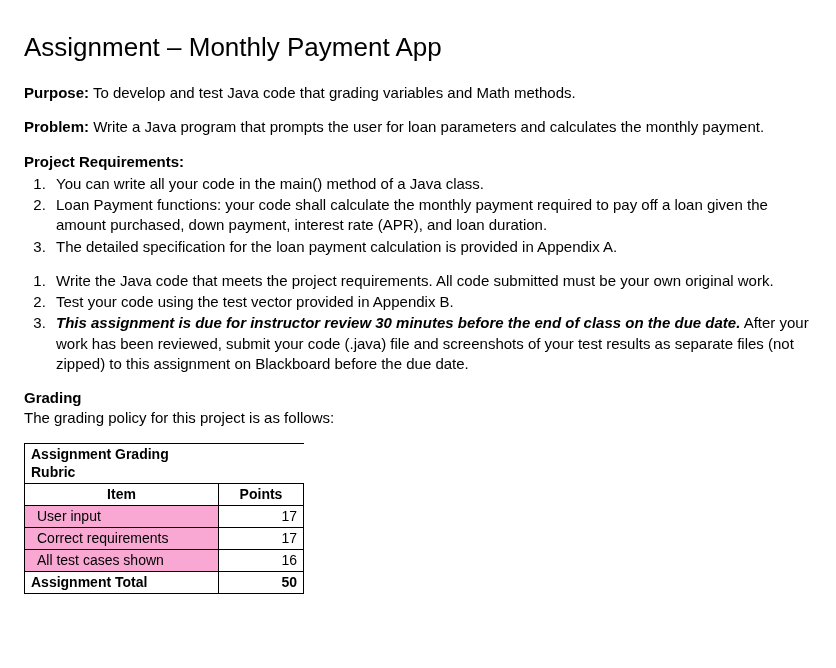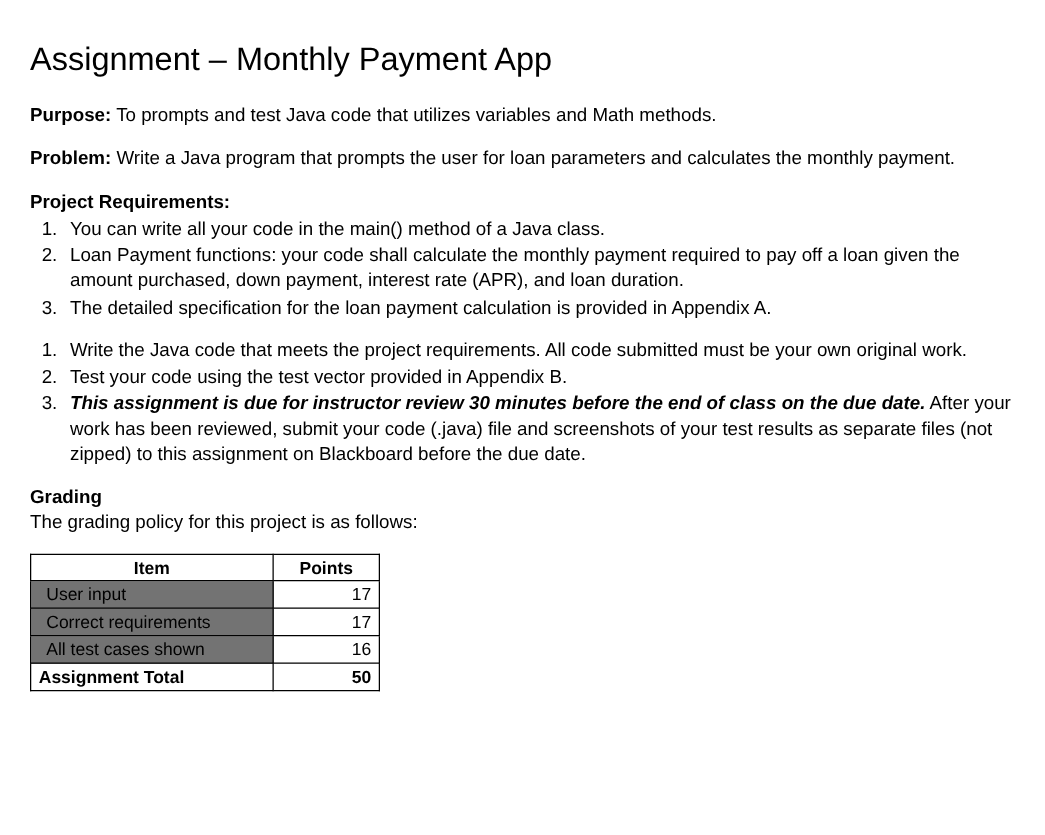--- a/index.html
+++ b/index.html
@@ -58,34 +58,34 @@
       text-align: center;
     }
     .item-col {
       width: 175px;
     }
     .points-col {
       width: 72px;
       text-align: right;
     }
     .pink {
-      background: #737373;
+      background: #f9a8d4;
       padding-left: 12px;
     }
     .total-row td {
       font-weight: bold;
     }
   </style>
 </head>
 <body>
 
 <h1>Assignment – Monthly Payment App</h1>
 
 <div class="section">
-  <span class="label">Purpose:</span><span> To prompts and test Java code that utilizes variables and Math methods.</span>
+  <span class="label">Purpose:</span><span> To develop and test Java code that grading variables and Math methods.</span>
 </div>
 
 <div class="section">
   <span class="label">Problem:</span><span> Write a Java program that prompts the user for loan parameters and calculates the monthly payment.</span>
 </div>
 
 <div class="section">
   <div class="label">Project Requirements:</div>
   <ol>
     <li>You can write all your code in the main() method of a Java class.</li>
@@ -102,20 +102,24 @@
   </ol>
 </div>
 
 <div class="section">
   <div class="label">Grading</div>
   <div>The grading policy for this project is as follows:</div>
 </div>
 
 <table>
   <tbody>
+      <tr class="rubric-title">
+    <td class="item-col">Assignment Grading Rubric</td>
+    <td class="points-col spacer"></td>
+  </tr>
   <tr class="rubric-header">
     <td class="item-col">Item</td>
     <td class="points-col" style="text-align:center">Points</td>
   </tr>
   <tr>
     <td class="item-col pink">User input</td>
     <td class="points-col">17</td>
   </tr>
   <tr>
     <td class="item-col pink">Correct requirements</td>

